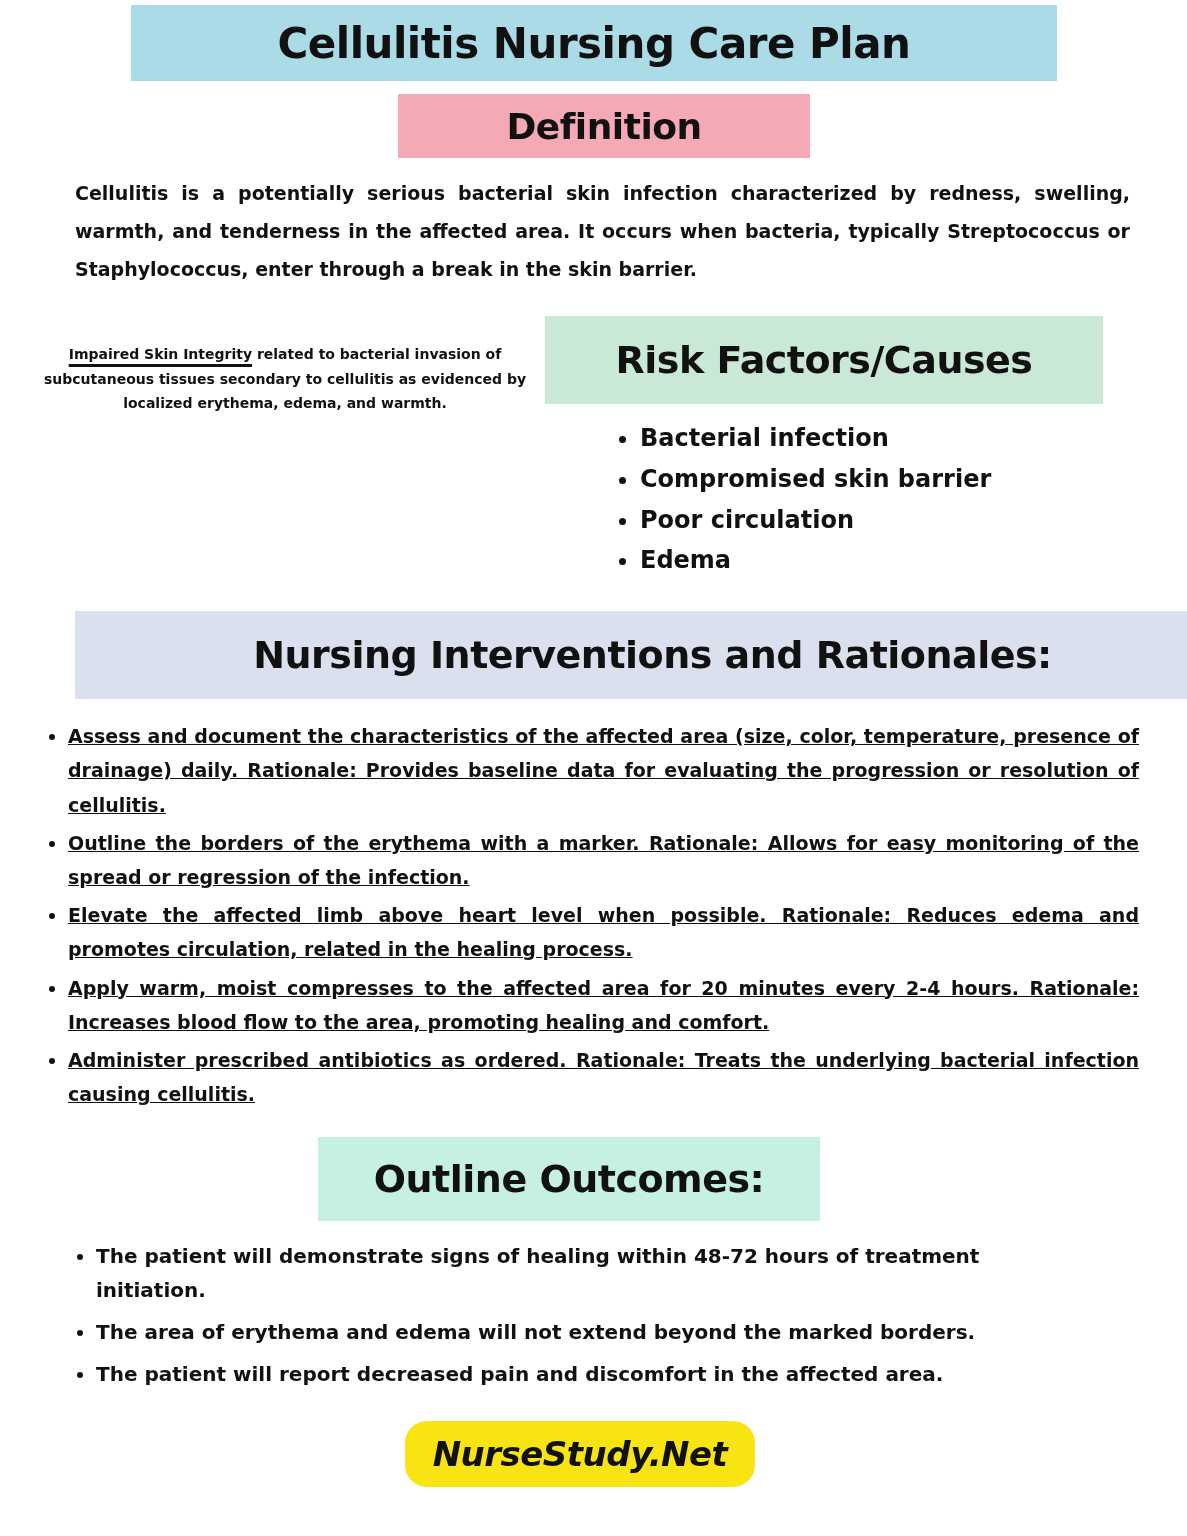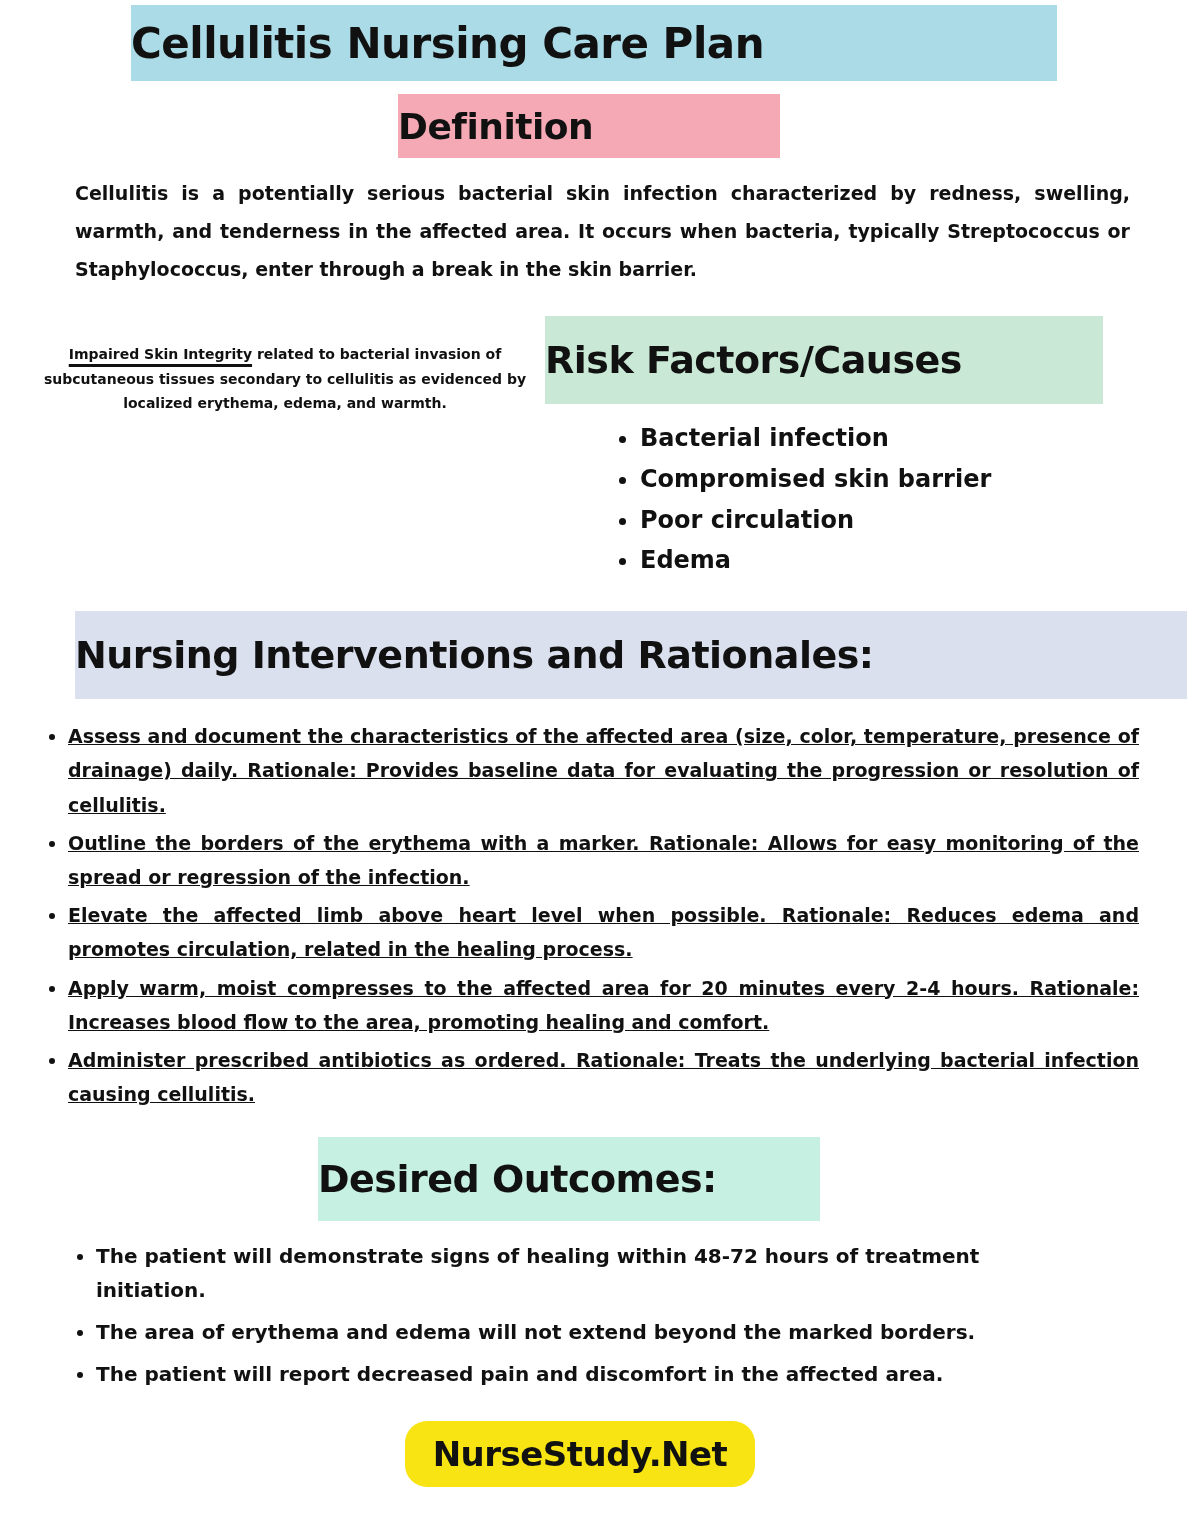--- a/index.html
+++ b/index.html
@@ -8,26 +8,26 @@
     width:1187px;
     height:1536px;
     background:#ffffff;
     overflow:hidden;
     font-family:"DejaVu Sans", sans-serif;
     font-weight:700;
     color:var(--text, #111111);
   }
   h1,h2,p,ul,li { margin:0; padding:0; }
   .banner {
-    display:flex; align-items:center; 
+    display:flex; align-items:center; justify-content:center;
     text-align:center; letter-spacing:-0.5px;
   }
   .title-banner { margin:5px 0 0 131px; width:926px; height:76px; background:var(--title-bg,#abdbe6); }
   .title-banner h1 { font-size:42px; }
-  .def-banner { margin:13px 0 0 398px; width:382px; height:64px; background:var(--definition-bg,#f5a9b4); }
+  .def-banner { margin:13px 0 0 398px; width:412px; height:64px; background:var(--definition-bg,#f5a9b4); }
   .def-banner h2 { font-size:36px; }
   .def-text {
     margin:16px 57px 0 75px;
     font-size:19px; line-height:2.0;
     text-align:justify;
   }
   .columns { display:flex; margin-top:28px; }
   .col-left { width:540px; flex:0 0 540px; }
   .col-right { flex:1; }
   .diag-banner { margin-left:53px; width:458px; height:90px; background:var(--diagnosis-bg,#f8ec9a); }
@@ -48,21 +48,21 @@
   .out-banner { margin:26px 0 0 318px; width:502px; height:84px; background:var(--outcomes-bg,#c5f0e2); }
   .out-list {
     margin:18px 95px 0 66px; padding-left:30px; list-style:disc;
     font-size:20px; line-height:1.7;
   }
   .out-list li { margin-bottom:8px; }
   .brand-badge {
     margin:30px 0 0 405px; width:350px; height:66px;
     background:var(--brand-bg,#f7e412); border-radius:22px;
     display:flex; align-items:center; justify-content:center;
-    font-size:34px; letter-spacing:-0.5px;
+    font-size:34px; letter-spacing:-0.5px;font-style:italic;
   }
 </style>
 </head>
 <body>
 
 <div class="page">
 
   <header class="banner title-banner">
     <h1>Cellulitis Nursing Care Plan</h1>
   </header>
@@ -96,21 +96,21 @@
 
   <ul class="int-list">
       <li>Assess and document the characteristics of the affected area (size, color, temperature, presence of drainage) daily. Rationale: Provides baseline data for evaluating the progression or resolution of cellulitis.</li>
       <li>Outline the borders of the erythema with a marker. Rationale: Allows for easy monitoring of the spread or regression of the infection.</li>
       <li>Elevate the affected limb above heart level when possible. Rationale: Reduces edema and promotes circulation, related in the healing process.</li>
       <li>Apply warm, moist compresses to the affected area for 20 minutes every 2-4 hours. Rationale: Increases blood flow to the area, promoting healing and comfort.</li>
       <li>Administer prescribed antibiotics as ordered.   Rationale: Treats the underlying bacterial infection causing cellulitis.</li>
     </ul>
 
   <div class="banner out-banner">
-    <h2>Desired Outcomes:</h2>
+    <h2>Outline Outcomes:</h2>
   </div>
 
   <ul class="out-list">
       <li>The patient will demonstrate signs of healing within 48-72 hours of treatment initiation.</li>
       <li>The area of erythema and edema will not extend beyond the marked borders.</li>
       <li>The patient will report decreased pain and discomfort in the affected area.</li>
     </ul>
 
   <div class="brand-badge">
     <span>NurseStudy.Net</span>

